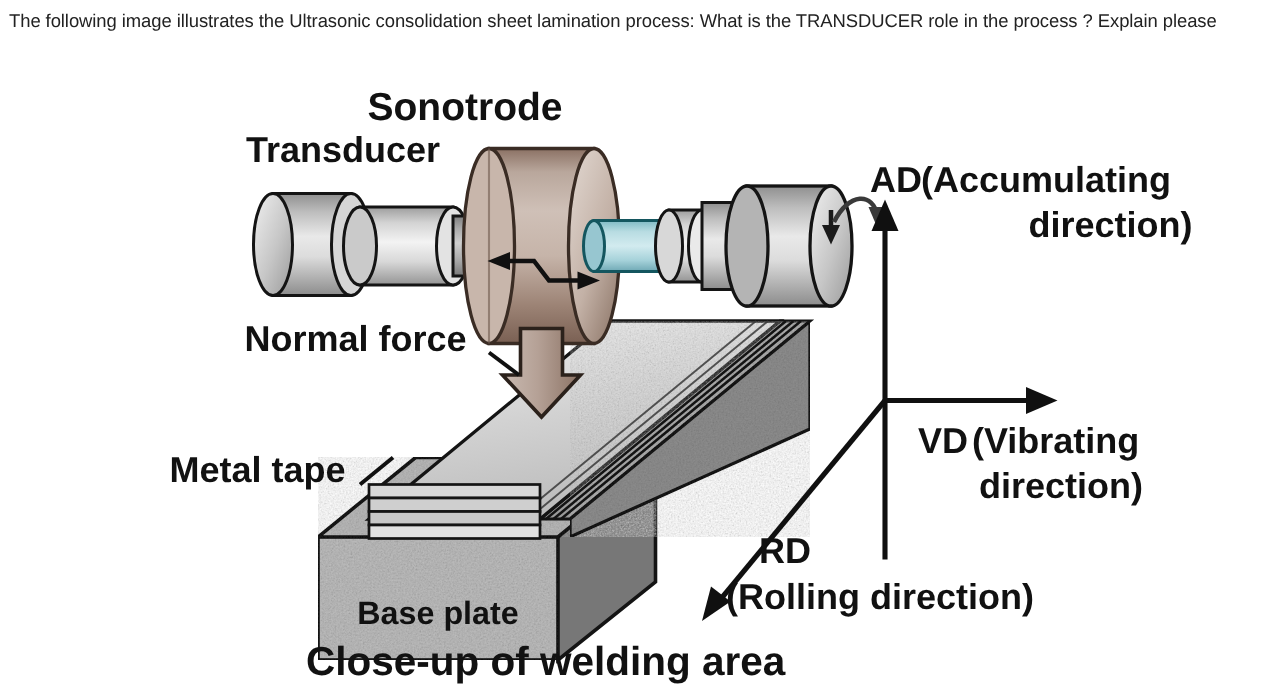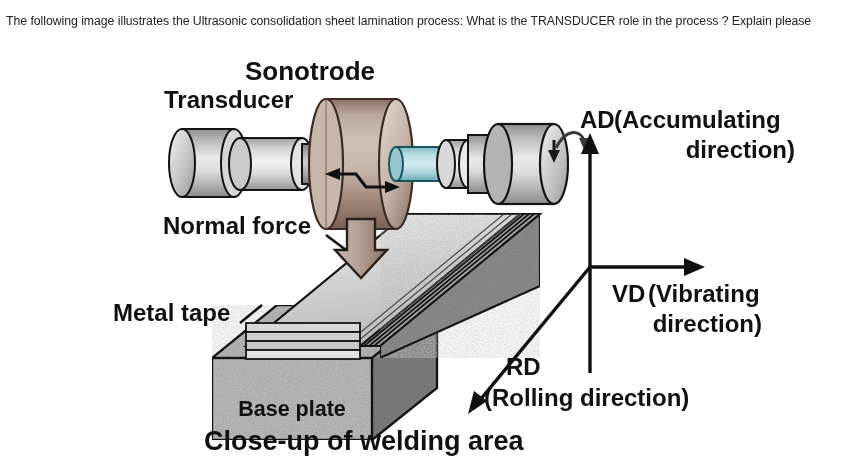--- a/index.html
+++ b/index.html
@@ -15,21 +15,21 @@
     color: #111111;
     position: relative;
   }
   #question-bar {
     position: absolute;
     left: 0;
     top: 0;
     width: 841px;
     height: 28px;
     display: flex;
-    align-items: flex-end;
+    align-items: center;
     background: #ffffff;
   }
   #question-text {
     font-family: "Liberation Sans", sans-serif;
     font-size: 12.3px;
     line-height: 14px;
     color: #222222;
     padding-left: 6px;
     letter-spacing: -0.05px;
     white-space: nowrap;

